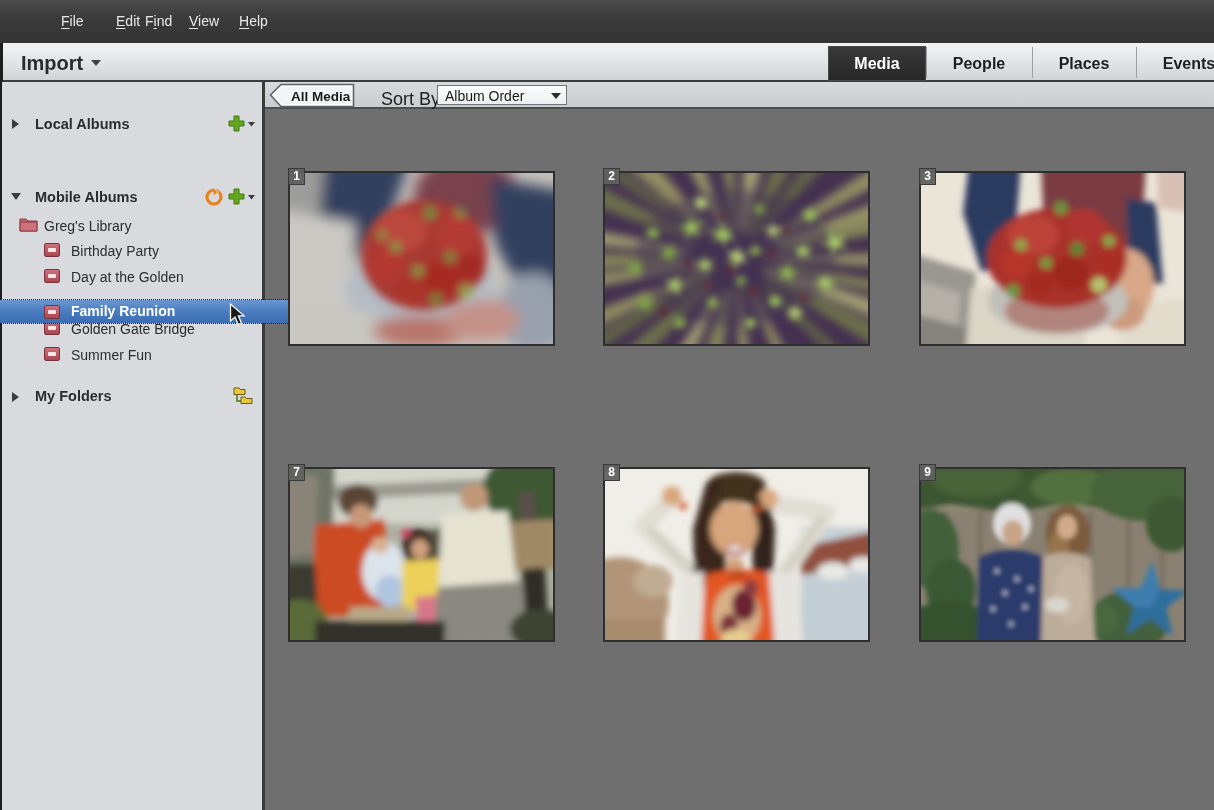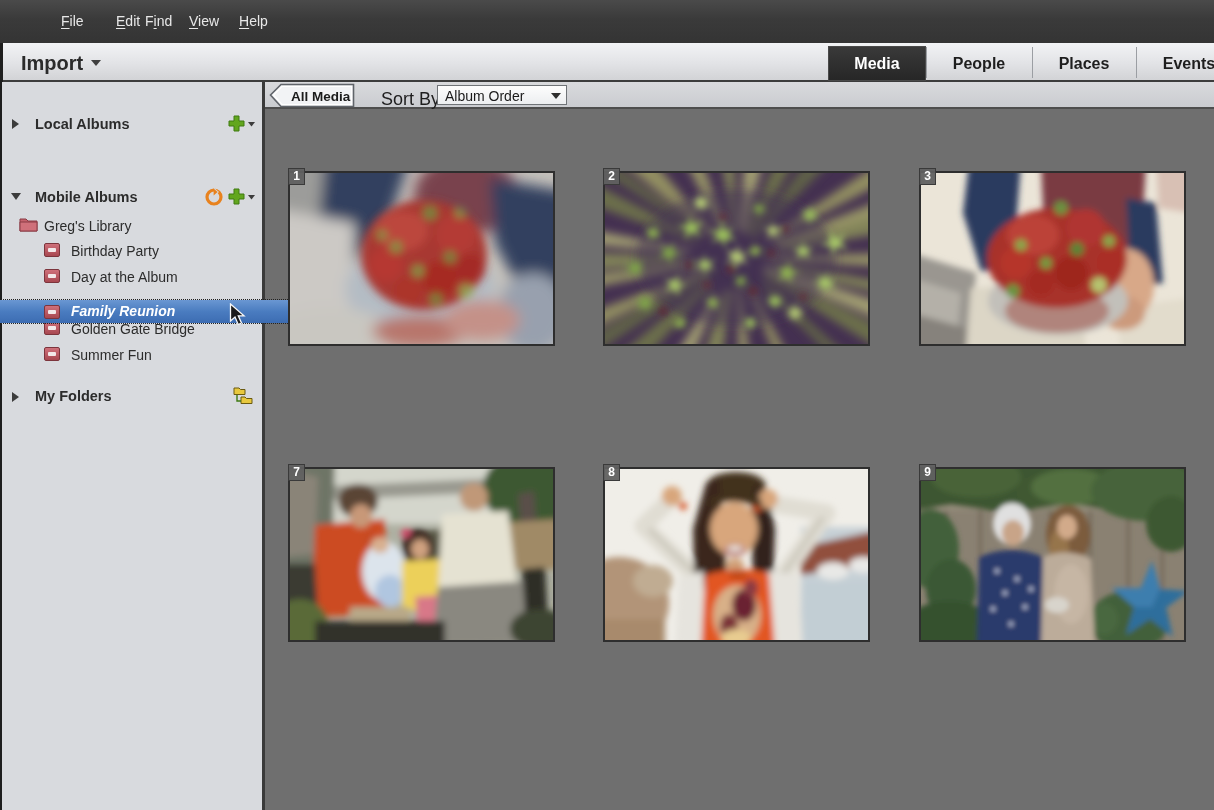--- a/index.html
+++ b/index.html
@@ -25,21 +25,21 @@
 #sortlbl{position:absolute;left:381px;top:89px;font-size:18px;color:#1e1e1e;}
 #sortdd{position:absolute;left:437px;top:85px;width:130px;height:20px;background:linear-gradient(180deg,#fdfdfd,#eceef0);border:1px solid #6f7377;box-sizing:border-box;}
 #sortdd span{position:absolute;left:7px;top:2px;font-size:14px;color:#1a1a1a;}
 #sortdd .dc{position:absolute;left:113px;top:7px;width:0;height:0;border-left:5px solid transparent;border-right:5px solid transparent;border-top:6px solid #2e2e2e;}
 
 .srow{position:absolute;font-size:14px;color:#2c2c2c;}
 .tri-r{position:absolute;width:0;height:0;border-top:5px solid transparent;border-bottom:5px solid transparent;border-left:7px solid #3c3c3c;}
 .tri-d{position:absolute;width:0;height:0;border-left:5px solid transparent;border-right:5px solid transparent;border-top:7px solid #3c3c3c;}
 .albicon{position:absolute;width:16px;height:14px;background:linear-gradient(180deg,#cf707a,#a84750);border:1px solid #7c343c;border-radius:2px;box-sizing:border-box;}
 .albicon:after{content:"";position:absolute;left:3px;top:4px;width:8px;height:4px;background:#f3e8e9;border-radius:1px;}
-#selrow{position:absolute;left:0;top:300px;width:307px;height:23px;background:linear-gradient(180deg,#6a97d2 0%,#4a7cc0 50%,#3c6cb2 100%);outline:1px dotted #222;font-style:italic;}
+#selrow{position:absolute;left:0;top:300px;width:307px;height:23px;background:linear-gradient(180deg,#6a97d2 0%,#4a7cc0 50%,#3c6cb2 100%);outline:1px dotted #222;}
 
 .ph{position:absolute;border:2px solid #2e2e2e;box-sizing:border-box;background:#888;}
 .ph svg{display:block;}
 .badge{position:absolute;left:-2px;top:-5px;width:17px;height:17px;background:rgba(96,96,96,.95);border:1px solid #3a3a3a;box-sizing:border-box;color:#fff;font-size:12px;font-weight:bold;text-align:center;line-height:15px;}
 </style>
 </head>
 <body>
 <div id="menubar" class="abs">
   <span class="mi" style="left:61px"><span class="ul">F</span>ile</span>
   <span class="mi" style="left:116px"><span class="ul">E</span>dit</span>
@@ -91,21 +91,21 @@
     <path d="M29,2 h5 v5 h5 v5 h-5 v5 h-5 v-5 h-5 V7 h5 Z" fill="#62a61e" stroke="#3e7a10" stroke-width="1"></path>
     <path d="M43,8 h7 l-3.5,4.5 Z" fill="#3c3c3c"></path>
   </svg>
 
   <svg class="abs" style="left:19px;top:144px" width="19" height="16" viewBox="0 0 19 16">
     <path d="M1,3 h6 l2,2 h9 v10 H1 Z" fill="#c4626c" stroke="#8a3a44" stroke-width="1"></path>
     <path d="M1,6 h17 v9 H1 Z" fill="#cf707a" stroke="#8a3a44" stroke-width="1"></path>
   </svg>
   <span class="srow" style="left:44px;top:146px;">Greg's Library</span>
   <span class="srow" style="left:71px;top:171px;">Birthday Party</span>
-  <span class="srow" style="left:71px;top:197px;">Day at the Album</span>
+  <span class="srow" style="left:71px;top:197px;">Day at the Golden</span>
   <span class="srow" style="left:71px;top:249px;">Golden Gate Bridge</span>
   <span class="srow" style="left:71px;top:275px;">Summer Fun</span>
   <div class="tri-r" style="left:12px;top:320px"></div>
   <span class="srow" style="left:35px;top:316px;font-weight:bold;font-size:14.5px;">My Folders</span>
 
   <svg class="abs" style="left:232px;top:313px" width="22" height="22" viewBox="0 0 22 22">
     <path d="M2,3 h5 l1.5,1.5 H13 v5 H2 Z" fill="#e8c83e" stroke="#6a5a10" stroke-width="1"></path>
     <path d="M9,12 h4 l1.5,1.5 H20 v5 H9 Z" fill="#e8c83e" stroke="#6a5a10" stroke-width="1"></path>
     <path d="M5,10 v6 h4" fill="none" stroke="#3e7a10" stroke-width="1.4"></path>
   </svg>

